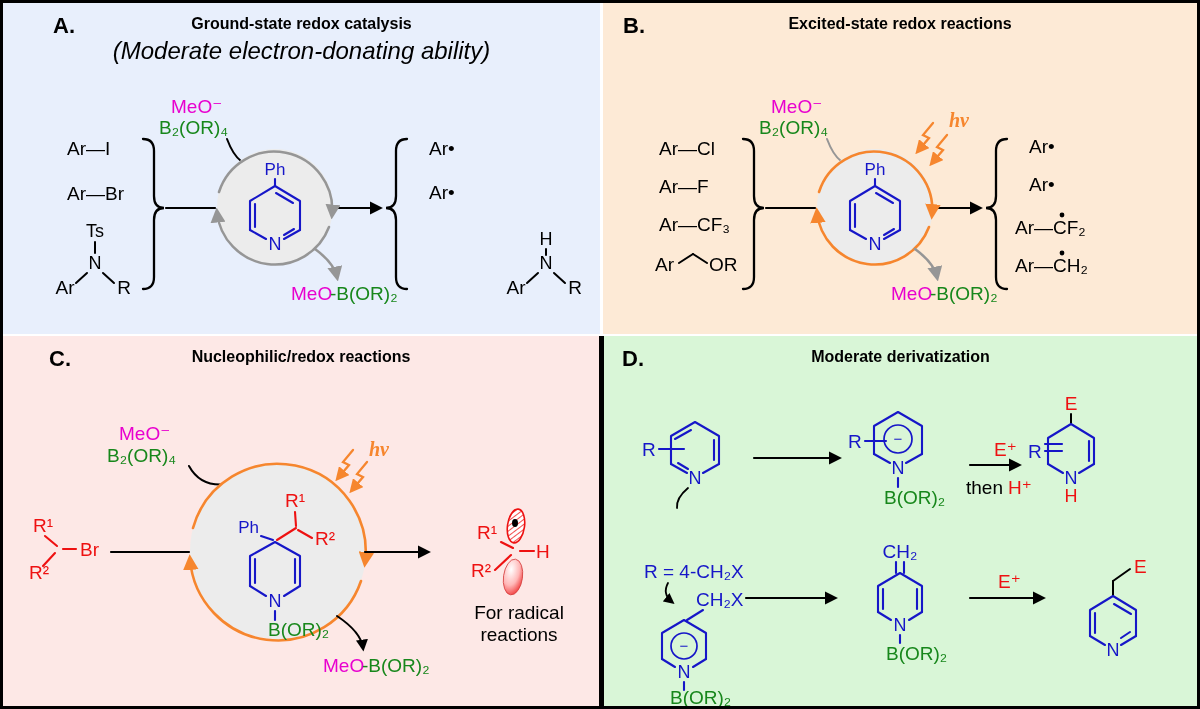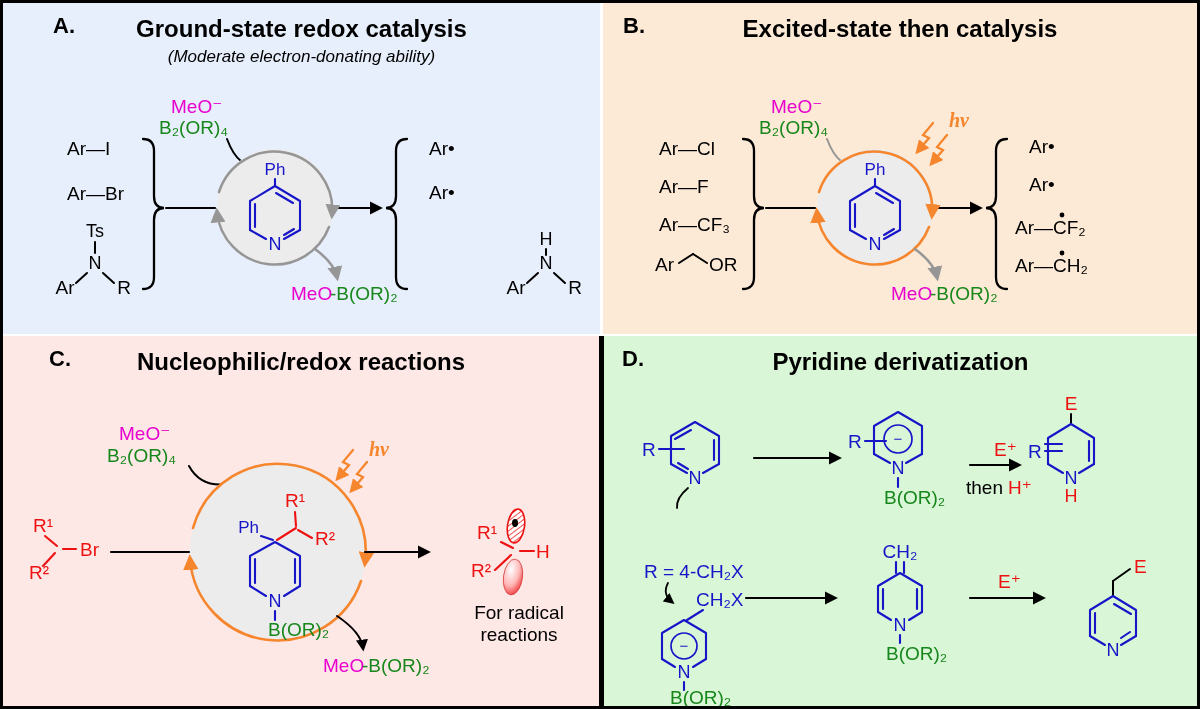--- a/index.html
+++ b/index.html
@@ -8,22 +8,22 @@
        font-family:"Liberation Sans","DejaVu Sans",sans-serif;}
   .panel{position:absolute;overflow:hidden;}
   .panel-a{left:0;top:0;width:597px;height:331px;background:#e8effc;}
   .panel-b{left:600px;top:0;width:594px;height:331px;background:#fdead6;}
   .panel-c{left:0;top:333px;width:596px;height:370px;background:#fde8e6;}
   .panel-d{left:601px;top:333px;width:593px;height:370px;background:#d9f6d7;}
   .cd-divider{position:absolute;left:596px;top:333px;width:5px;height:370px;background:#000;}
   .plabel{position:absolute;top:10px;font-weight:bold;font-size:22px;color:#000;}
   .pl-a{left:50px}.pl-b{left:20px}.pl-c{left:46px}.pl-d{left:18px}
   .ptitles{position:absolute;left:0;right:0;top:12px;text-align:center;color:#000;}
-  .ptitle{font-size:24px;font-weight:bold;}
-  .psub{font-size:17px;font-style:italic;margin-top:4px;}
+  .ptitle{font-size:16px;font-weight:bold;}
+  .psub{font-size:24px;font-style:italic;margin-top:4px;}
   svg{position:absolute;left:0;top:0;}
   
   .t{font-family:"Liberation Sans","DejaVu Sans",sans-serif;font-size:19px;fill:#000;}
   .s17{font-size:17px}.s18{font-size:18px}.s15{font-size:15px}
   .tb{fill:#1616c8}.tr{fill:#ee1111}.tg{fill:#17871b}.tm{fill:#e800cf}
   .mid{text-anchor:middle}.end{text-anchor:end}
   .hv{font-family:"Liberation Serif","DejaVu Serif",serif;font-style:italic;
       font-weight:bold;font-size:20px;fill:#f6862e;}
   
   .sk{stroke:#000;stroke-width:2;fill:none;stroke-linecap:round;stroke-linejoin:round;}
@@ -118,21 +118,21 @@
           <text class="t mid" x="513" y="291">Ar</text>
           <text class="t mid" x="572" y="291">R</text>
         </g>
       </g>
     </svg>
   </div>
 
   <div class="panel panel-b">
     <span class="plabel pl-b">B.</span>
     <div class="ptitles">
-      <div class="ptitle">Excited-state then catalysis</div>
+      <div class="ptitle">Excited-state redox reactions</div>
     </div>
     <svg width="594" height="331" viewBox="0 0 594 331">
 
       <g>
         <text class="t" x="56" y="152">Ar—Cl</text>
         <text class="t" x="56" y="190">Ar—F</text>
         <text class="t" x="56" y="228">Ar—CF₃</text>
         <g>
           <text class="t" x="52" y="268">Ar</text>
           <line class="sk" x1="76" y1="260" x2="90" y2="251"></line>
@@ -277,21 +277,21 @@
       <g>
         <text class="t mid" x="516" y="283">For radical</text>
         <text class="t mid" x="516" y="305">reactions</text>
       </g>
     </svg>
   </div>
 
   <div class="panel panel-d">
     <span class="plabel pl-d">D.</span>
     <div class="ptitles">
-      <div class="ptitle">Pyridine derivatization</div>
+      <div class="ptitle">Moderate derivatization</div>
     </div>
     <svg width="593" height="370" viewBox="0 0 593 370">
 
       <g>
         <text class="t tb" x="38" y="120">R</text>
         <line class="skb" x1="55" y1="113" x2="80" y2="113"></line>
         <path class="skb" d="M 67,128 L 67,100 L 91,86 L 115,100 L 115,128"></path>
         <line class="skb" x1="67" y1="128" x2="83" y2="137"></line>
         <line class="skb" x1="115" y1="128" x2="99" y2="137"></line>
         <line class="skb" x1="87" y1="94" x2="71" y2="103"></line>

